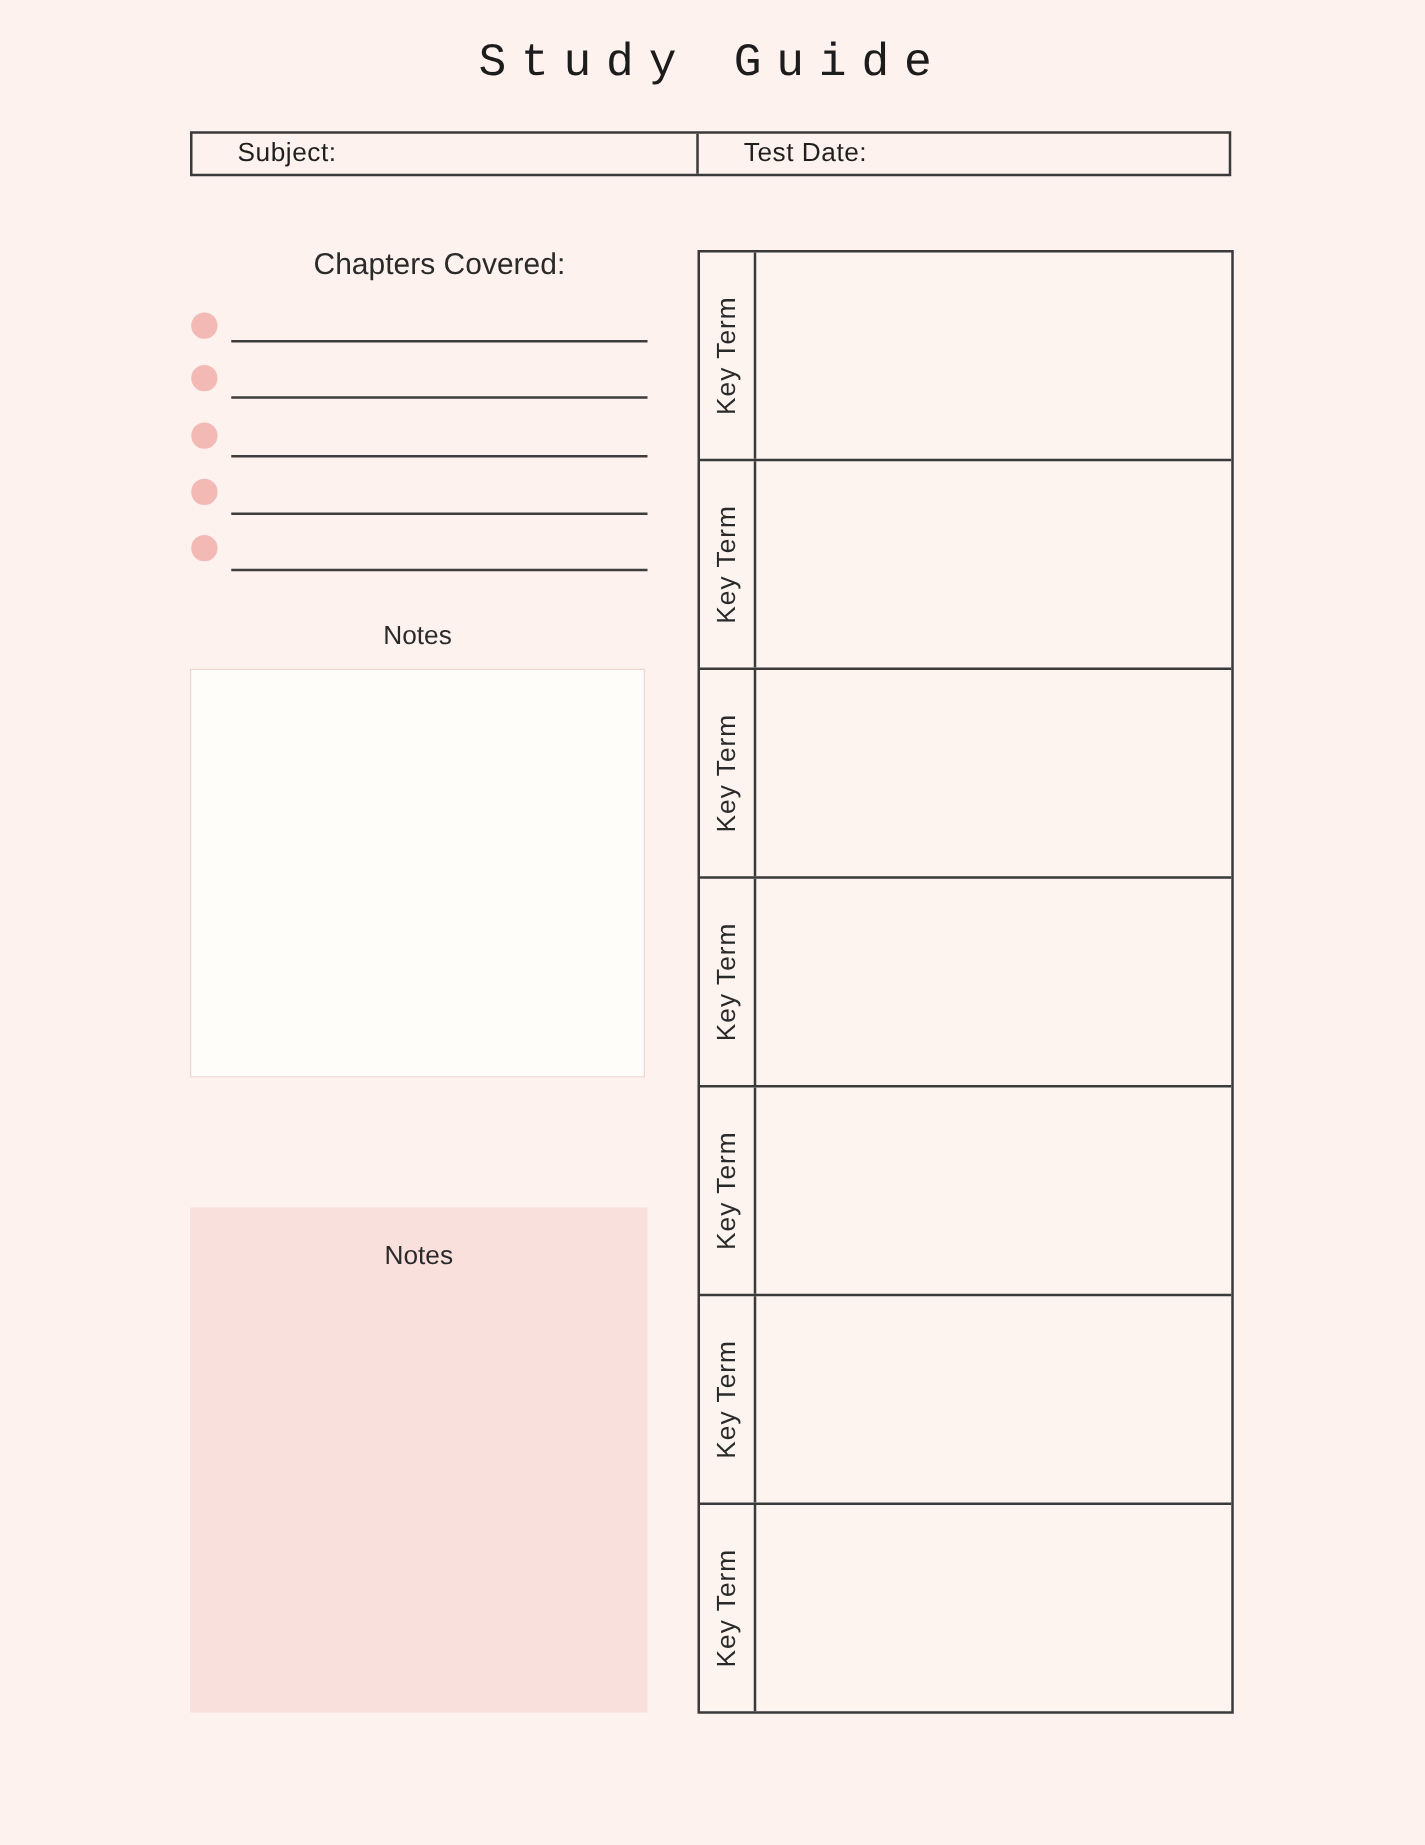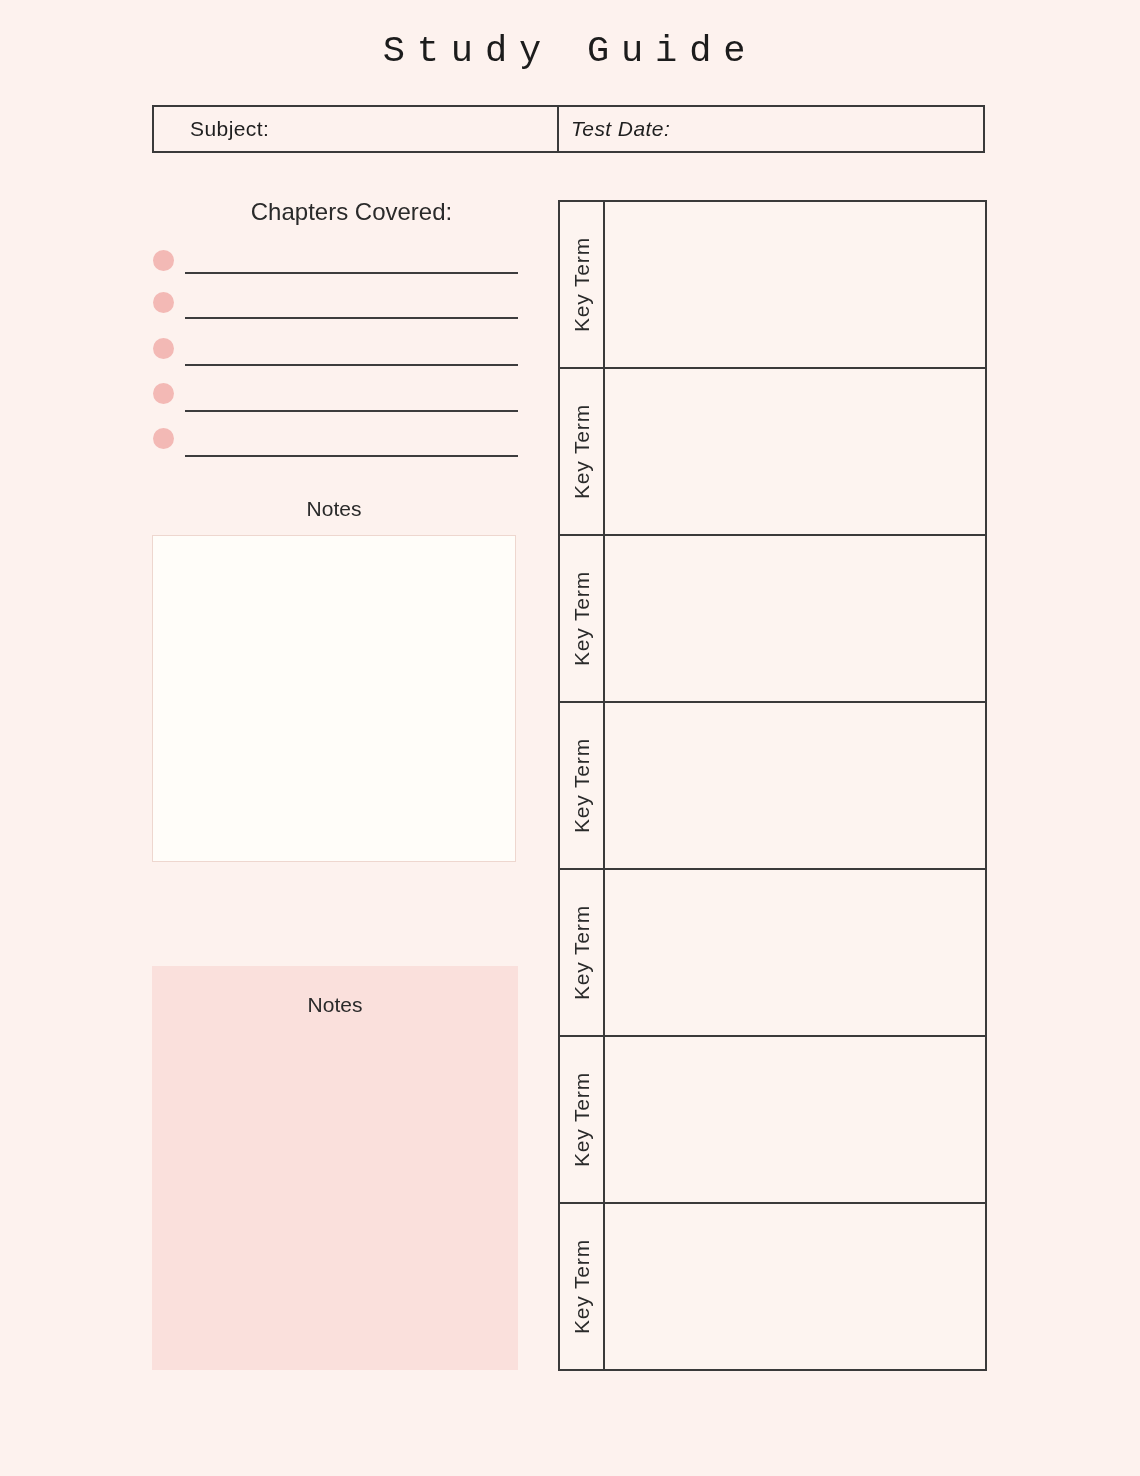--- a/index.html
+++ b/index.html
@@ -22,32 +22,32 @@
     font-size: 37px;
     font-weight: 500;
     letter-spacing: 0.32em;
     color: #1c1c1c;
   }
 
   
   .subject-bar {
     position: absolute;
     left: 152px; top: 105px;
-    width: 833px; height: 48px;
+    width: 833px; height: 36px;
     border: 2px solid #3a3a3a;
     display: flex;
     background: transparent;
   }
   .subject-cell {
     display: flex; align-items: center;
     font-size: 21px;
     letter-spacing: 0.02em;
   }
   .subject-cell.first { width: 405px; border-right: 2px solid #3a3a3a; padding-left: 36px; }
-  .subject-cell.second { flex: 1; padding-left: 12px; font-style: italic; }
+  .subject-cell.second { flex: 1; padding-left: 36px; }
   .field-value { margin-left: 10px; min-width: 40px; }
 
   
   .chapters-heading {
     position: absolute;
     left: 185px; top: 198px; width: 333px;
     text-align: center;
     font-size: 24px;
     color: #2a2a2a;
   }

